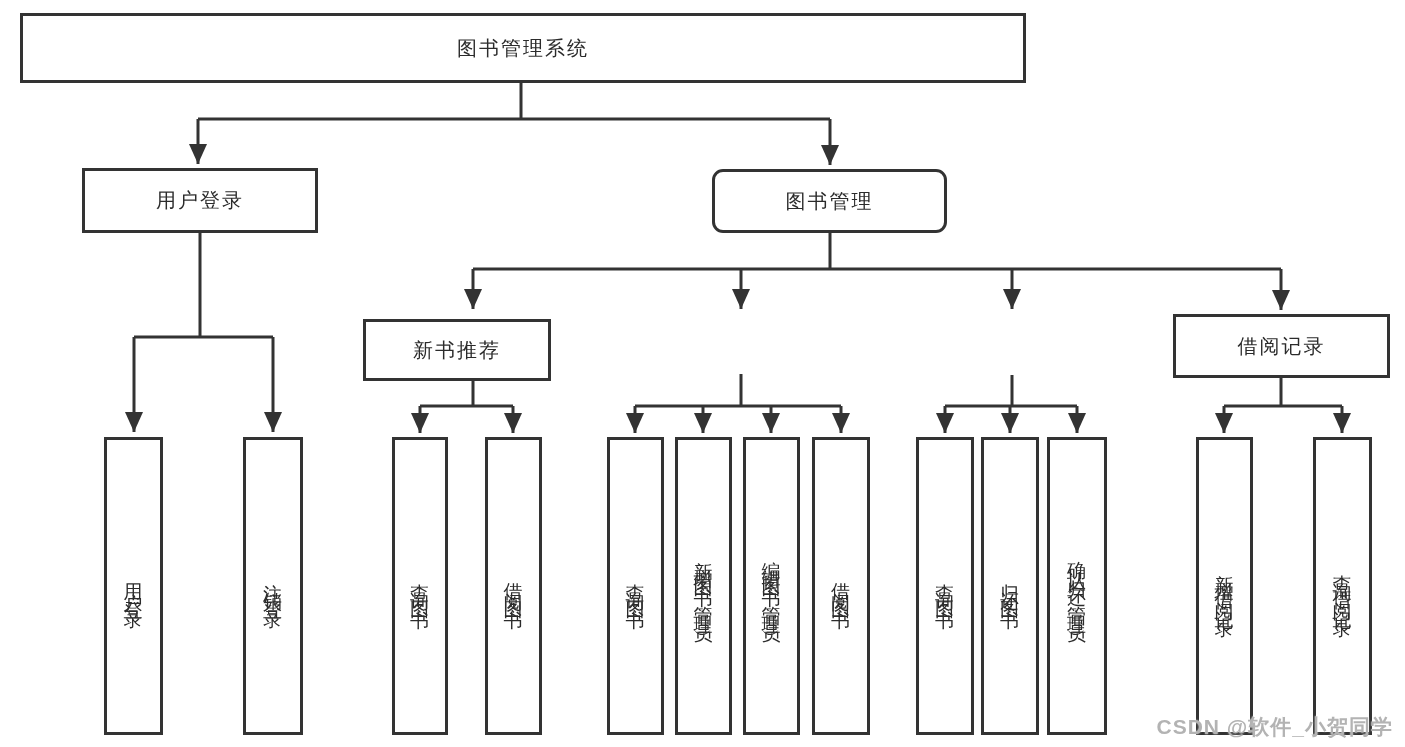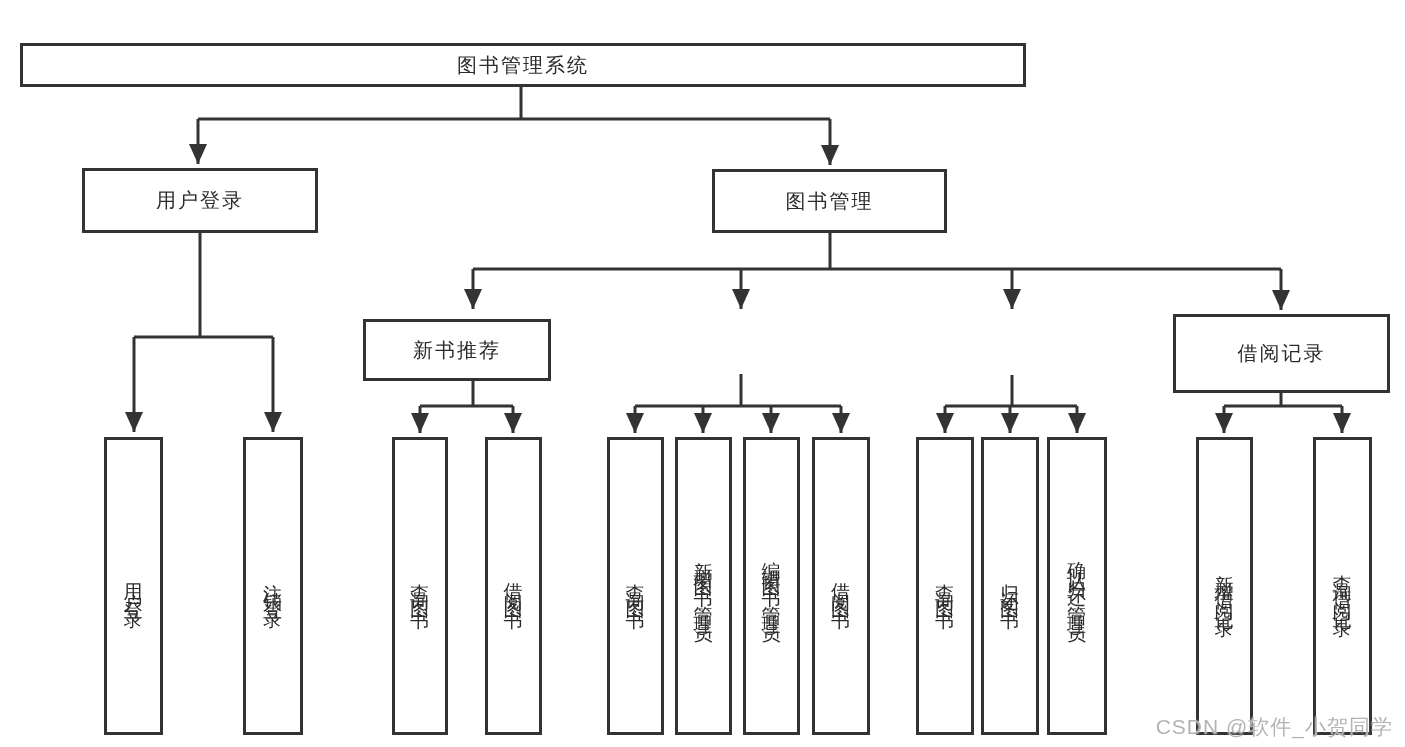--- a/index.html
+++ b/index.html
@@ -53,20 +53,21 @@
   }
   .watermark {
     position: absolute;
     right: 12px;
     bottom: 6px;
     font-size: 21px;
     color: var(--c-watermark, #b3b3b3);
     letter-spacing: 1px;
     z-index: 3;
     text-shadow: 0 0 2px rgba(255,255,255,0.9);
+    font-weight: bold;
   }
 </style>
 </head>
 <body>
 
 <div class="canvas">
 
   <svg class="wires" viewBox="0 0 1405 747">
     <defs>
       <marker id="ah" markerUnits="userSpaceOnUse" markerWidth="22" markerHeight="20" refX="20" refY="9" orient="auto">
@@ -102,35 +103,35 @@
     <path class="seg" marker-end="url(#ah)" d="M841 406 V433"></path>
 
     <path class="seg" marker-end="url(#ah)" d="M945 406 V433"></path>
     <path class="seg" marker-end="url(#ah)" d="M1010 406 V433"></path>
     <path class="seg" marker-end="url(#ah)" d="M1077 406 V433"></path>
 
     <path class="seg" marker-end="url(#ah)" d="M1224 406 V433"></path>
     <path class="seg" marker-end="url(#ah)" d="M1342 406 V433"></path>
   </svg>
 
-  <div class="box" style="left:20px; top:13px; width:1006px; height:44px;margin-top:30px;">
+  <div class="box" style="left:20px; top:13px; width:1006px; height:70px;">
     <span class="label">图书管理系统</span>
   </div>
 
   <div class="box" style="left:82px; top:168px; width:236px; height:65px;">
     <span class="label">用户登录</span>
   </div>
-  <div class="box" style="left:712px; top:169px; width:235px; height:64px;">
+  <div class="box" style="left:712px; top:169px; width:235px; height:64px;border-radius:11px;">
     <span class="label">图书管理</span>
   </div>
 
   <div class="box" style="left:363px; top:319px; width:188px; height:62px;">
     <span class="label">新书推荐</span>
   </div>
-  <div class="box" style="left:1173px; top:314px; width:217px; height:79px;">
+  <div class="box" style="left:1173px; top:314px; width:217px; height:64px;">
     <span class="label">借阅记录</span>
   </div>
 
   <div class="box vbox" style="left:104px; top:437px; width:59px; height:298px;">
     <span class="label">用户登录</span>
   </div>
   <div class="box vbox" style="left:243px; top:437px; width:60px; height:298px;">
     <span class="label">注销登录</span>
   </div>
 

